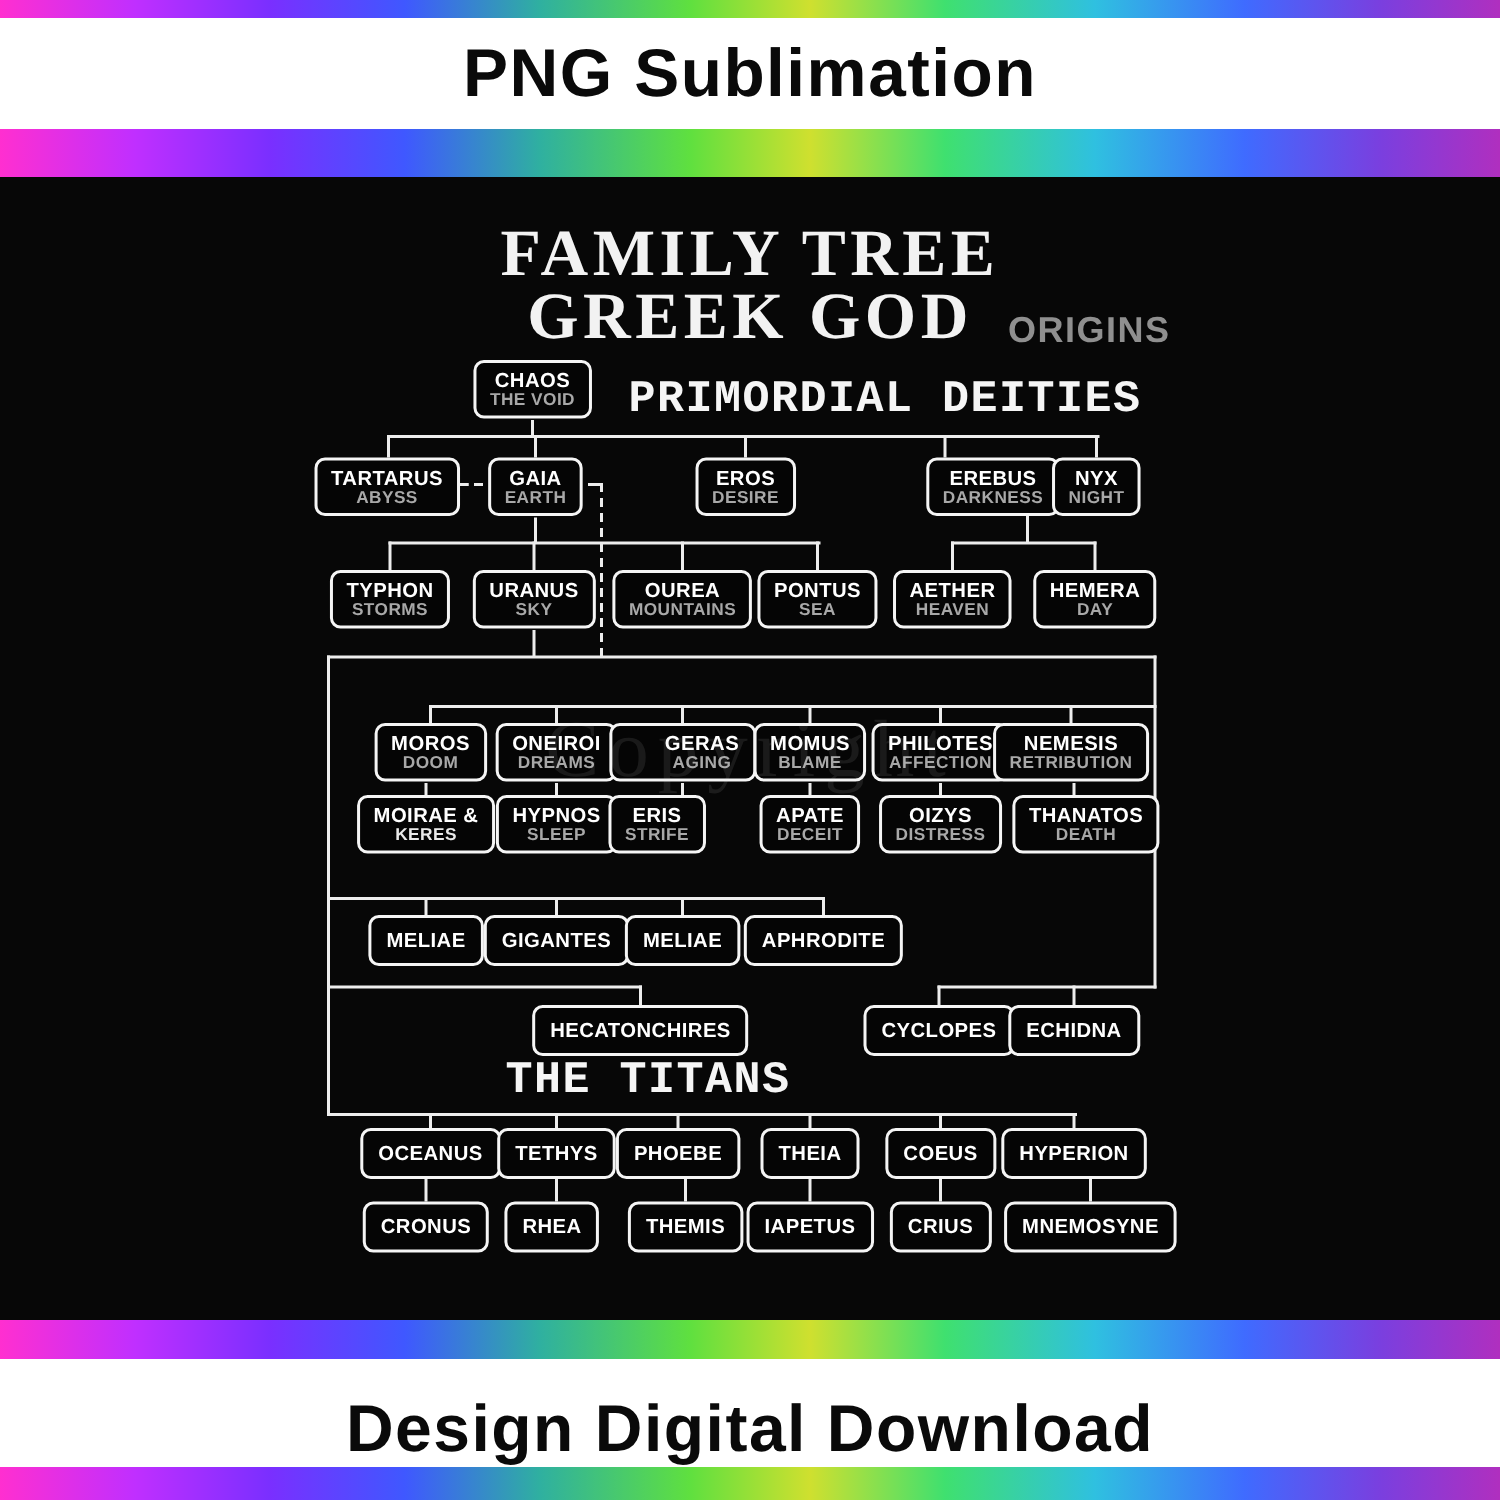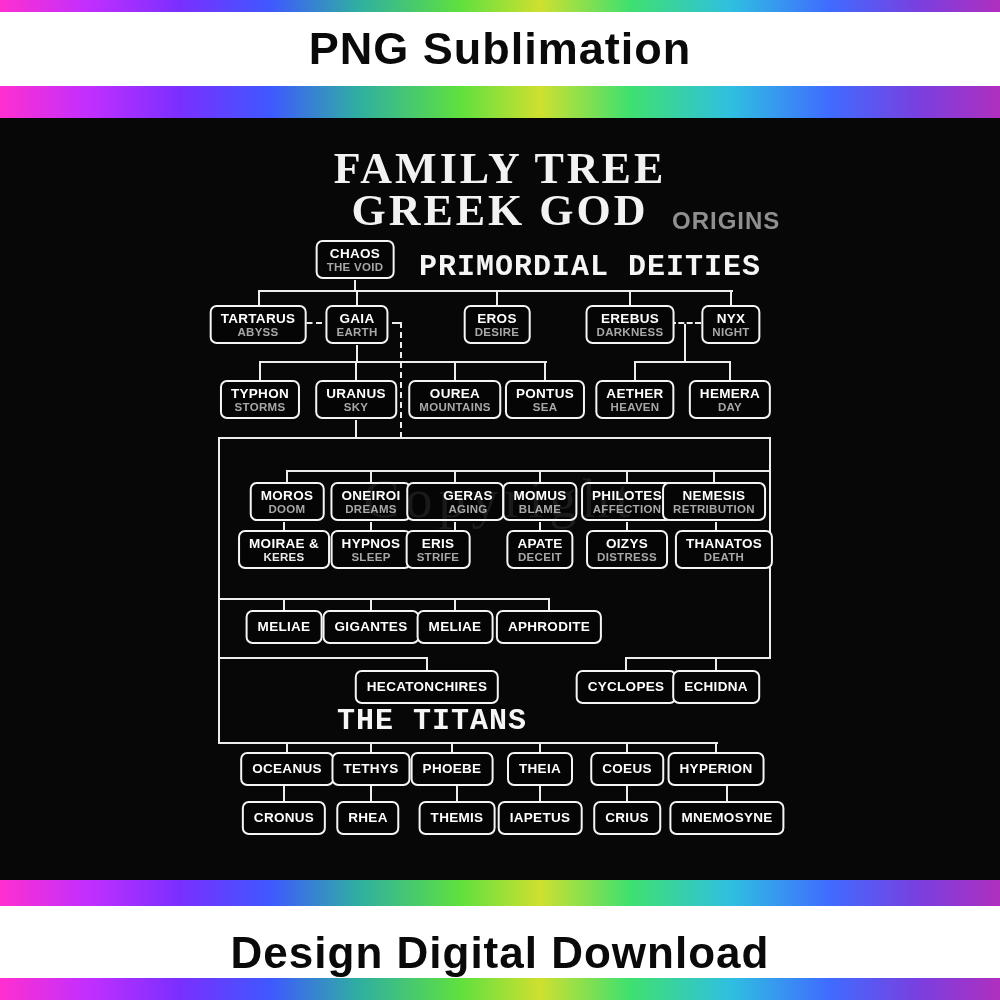--- a/index.html
+++ b/index.html
@@ -128,21 +128,21 @@
         <div class="node-sub">ABYSS</div>
       </div>
       <div class="node" style="left: 357px; top: 305px;">
         <div class="node-name">GAIA</div>
         <div class="node-sub">EARTH</div>
       </div>
       <div class="node" style="left: 497px; top: 305px;">
         <div class="node-name">EROS</div>
         <div class="node-sub">DESIRE</div>
       </div>
-      <div class="node" style="left: 630px; top: 305px;">
+      <div class="node" style="left: 662px; top: 305px;">
         <div class="node-name">EREBUS</div>
         <div class="node-sub">DARKNESS</div>
       </div>
       <div class="node" style="left: 731px; top: 305px;">
         <div class="node-name">NYX</div>
         <div class="node-sub">NIGHT</div>
       </div>
       <div class="node" style="left: 260px; top: 380px;">
         <div class="node-name">TYPHON</div>
         <div class="node-sub">STORMS</div>

